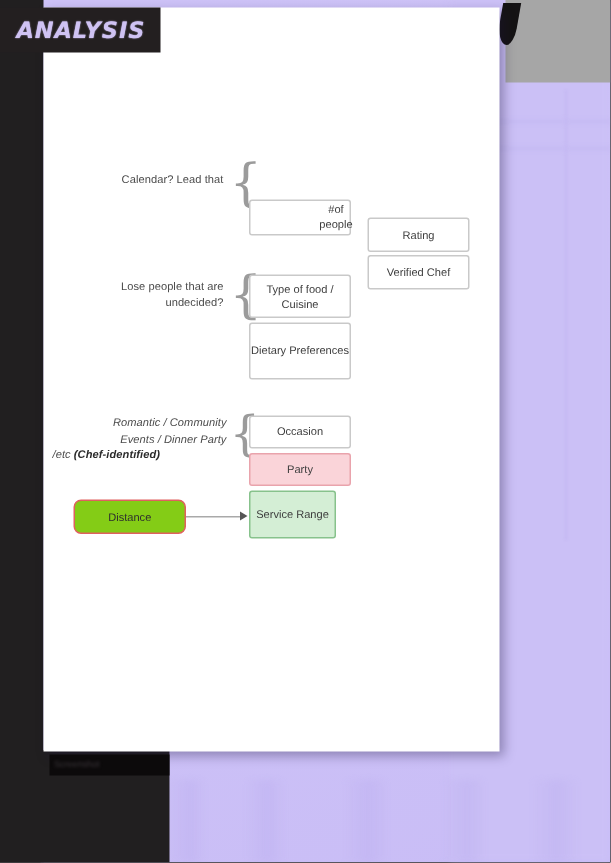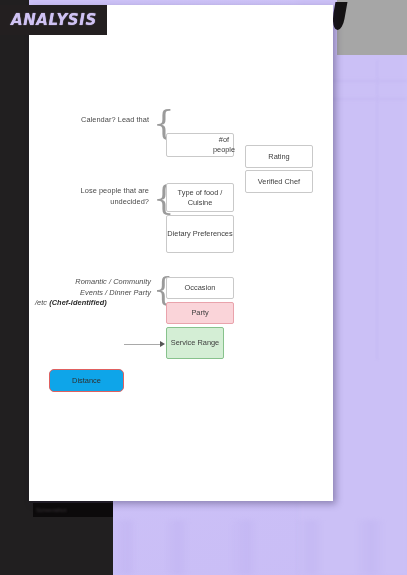--- a/index.html
+++ b/index.html
@@ -198,25 +198,24 @@
     background: #fad4d9;
     border-color: #e9a3ac;
     color: #3d3d3d;
   }
   .node.green {
     background: #d4eed5;
     border-color: #87c28c;
     color: #3d3d3d;
   }
   .node.red {
-    background: #0ea5e9;
+    background: #84cc16;
     border: 1px solid #e0605f;
     border-radius: 5px;
     color: #2f2f2f;
-    margin-top: 36px;
   }
 
   
   .arrow-line {
     position: absolute;
     height: 1px;
     background: #a9a9a9;
   }
   .arrow-head {
     position: absolute;

